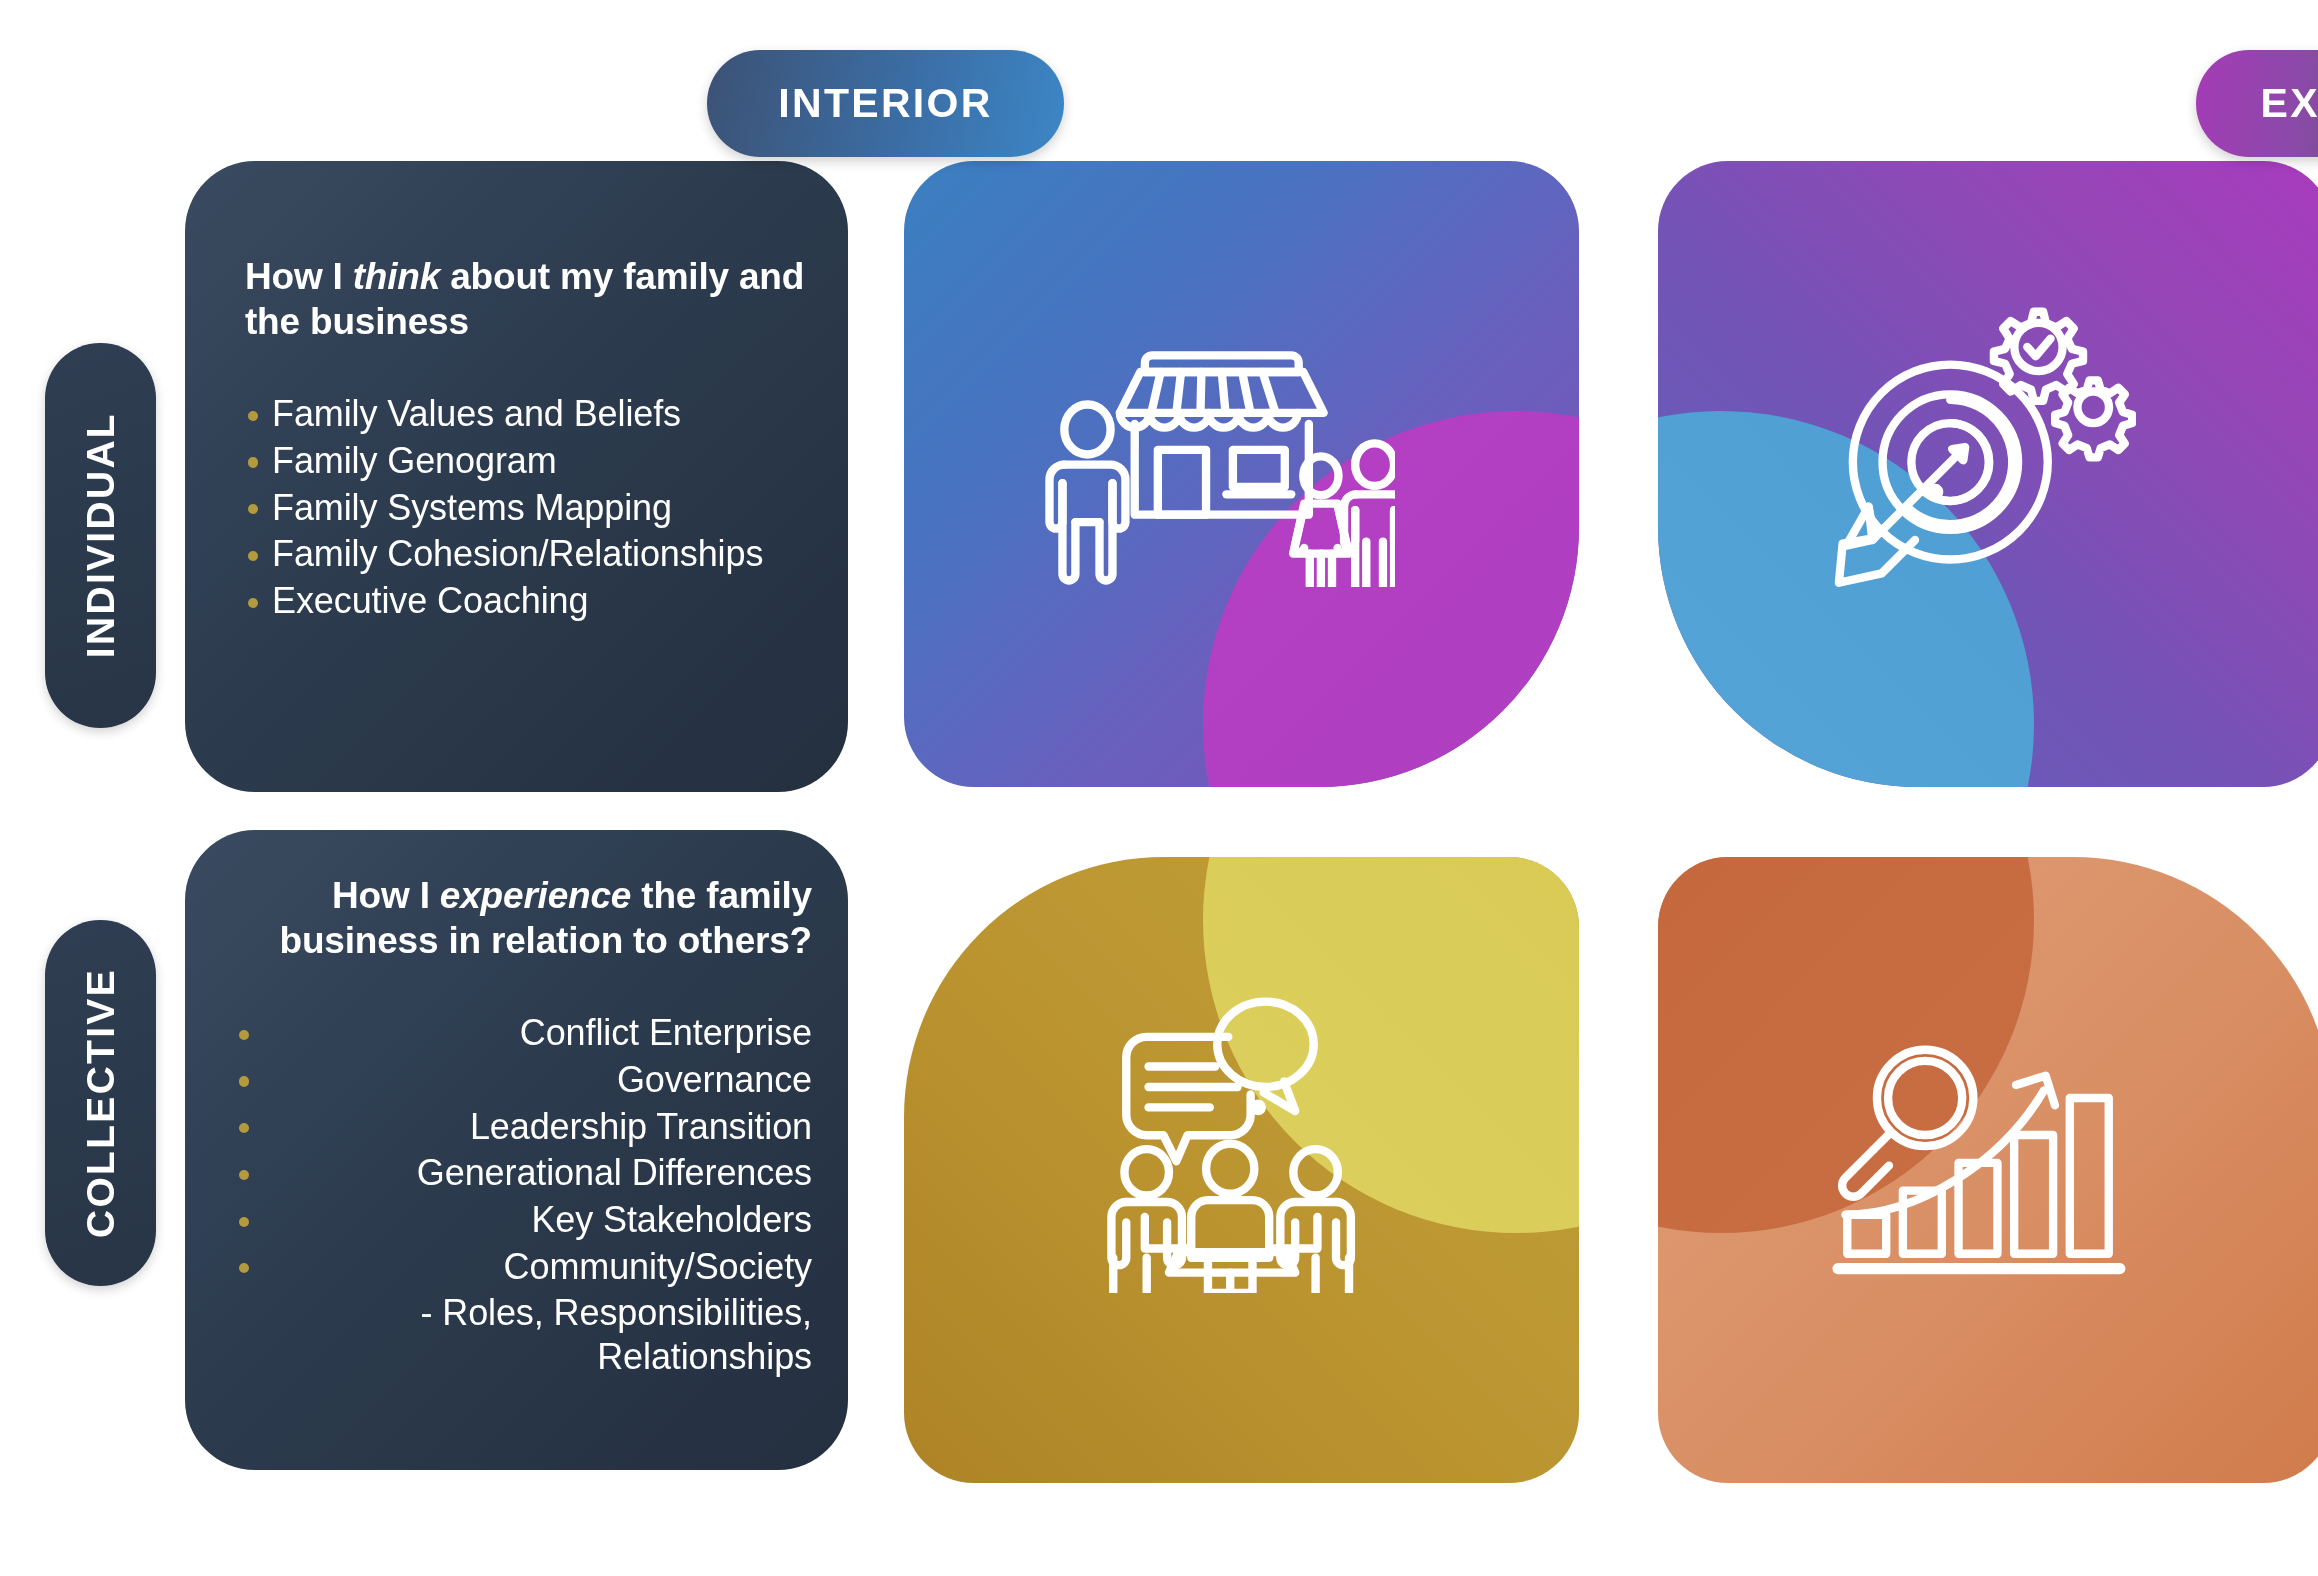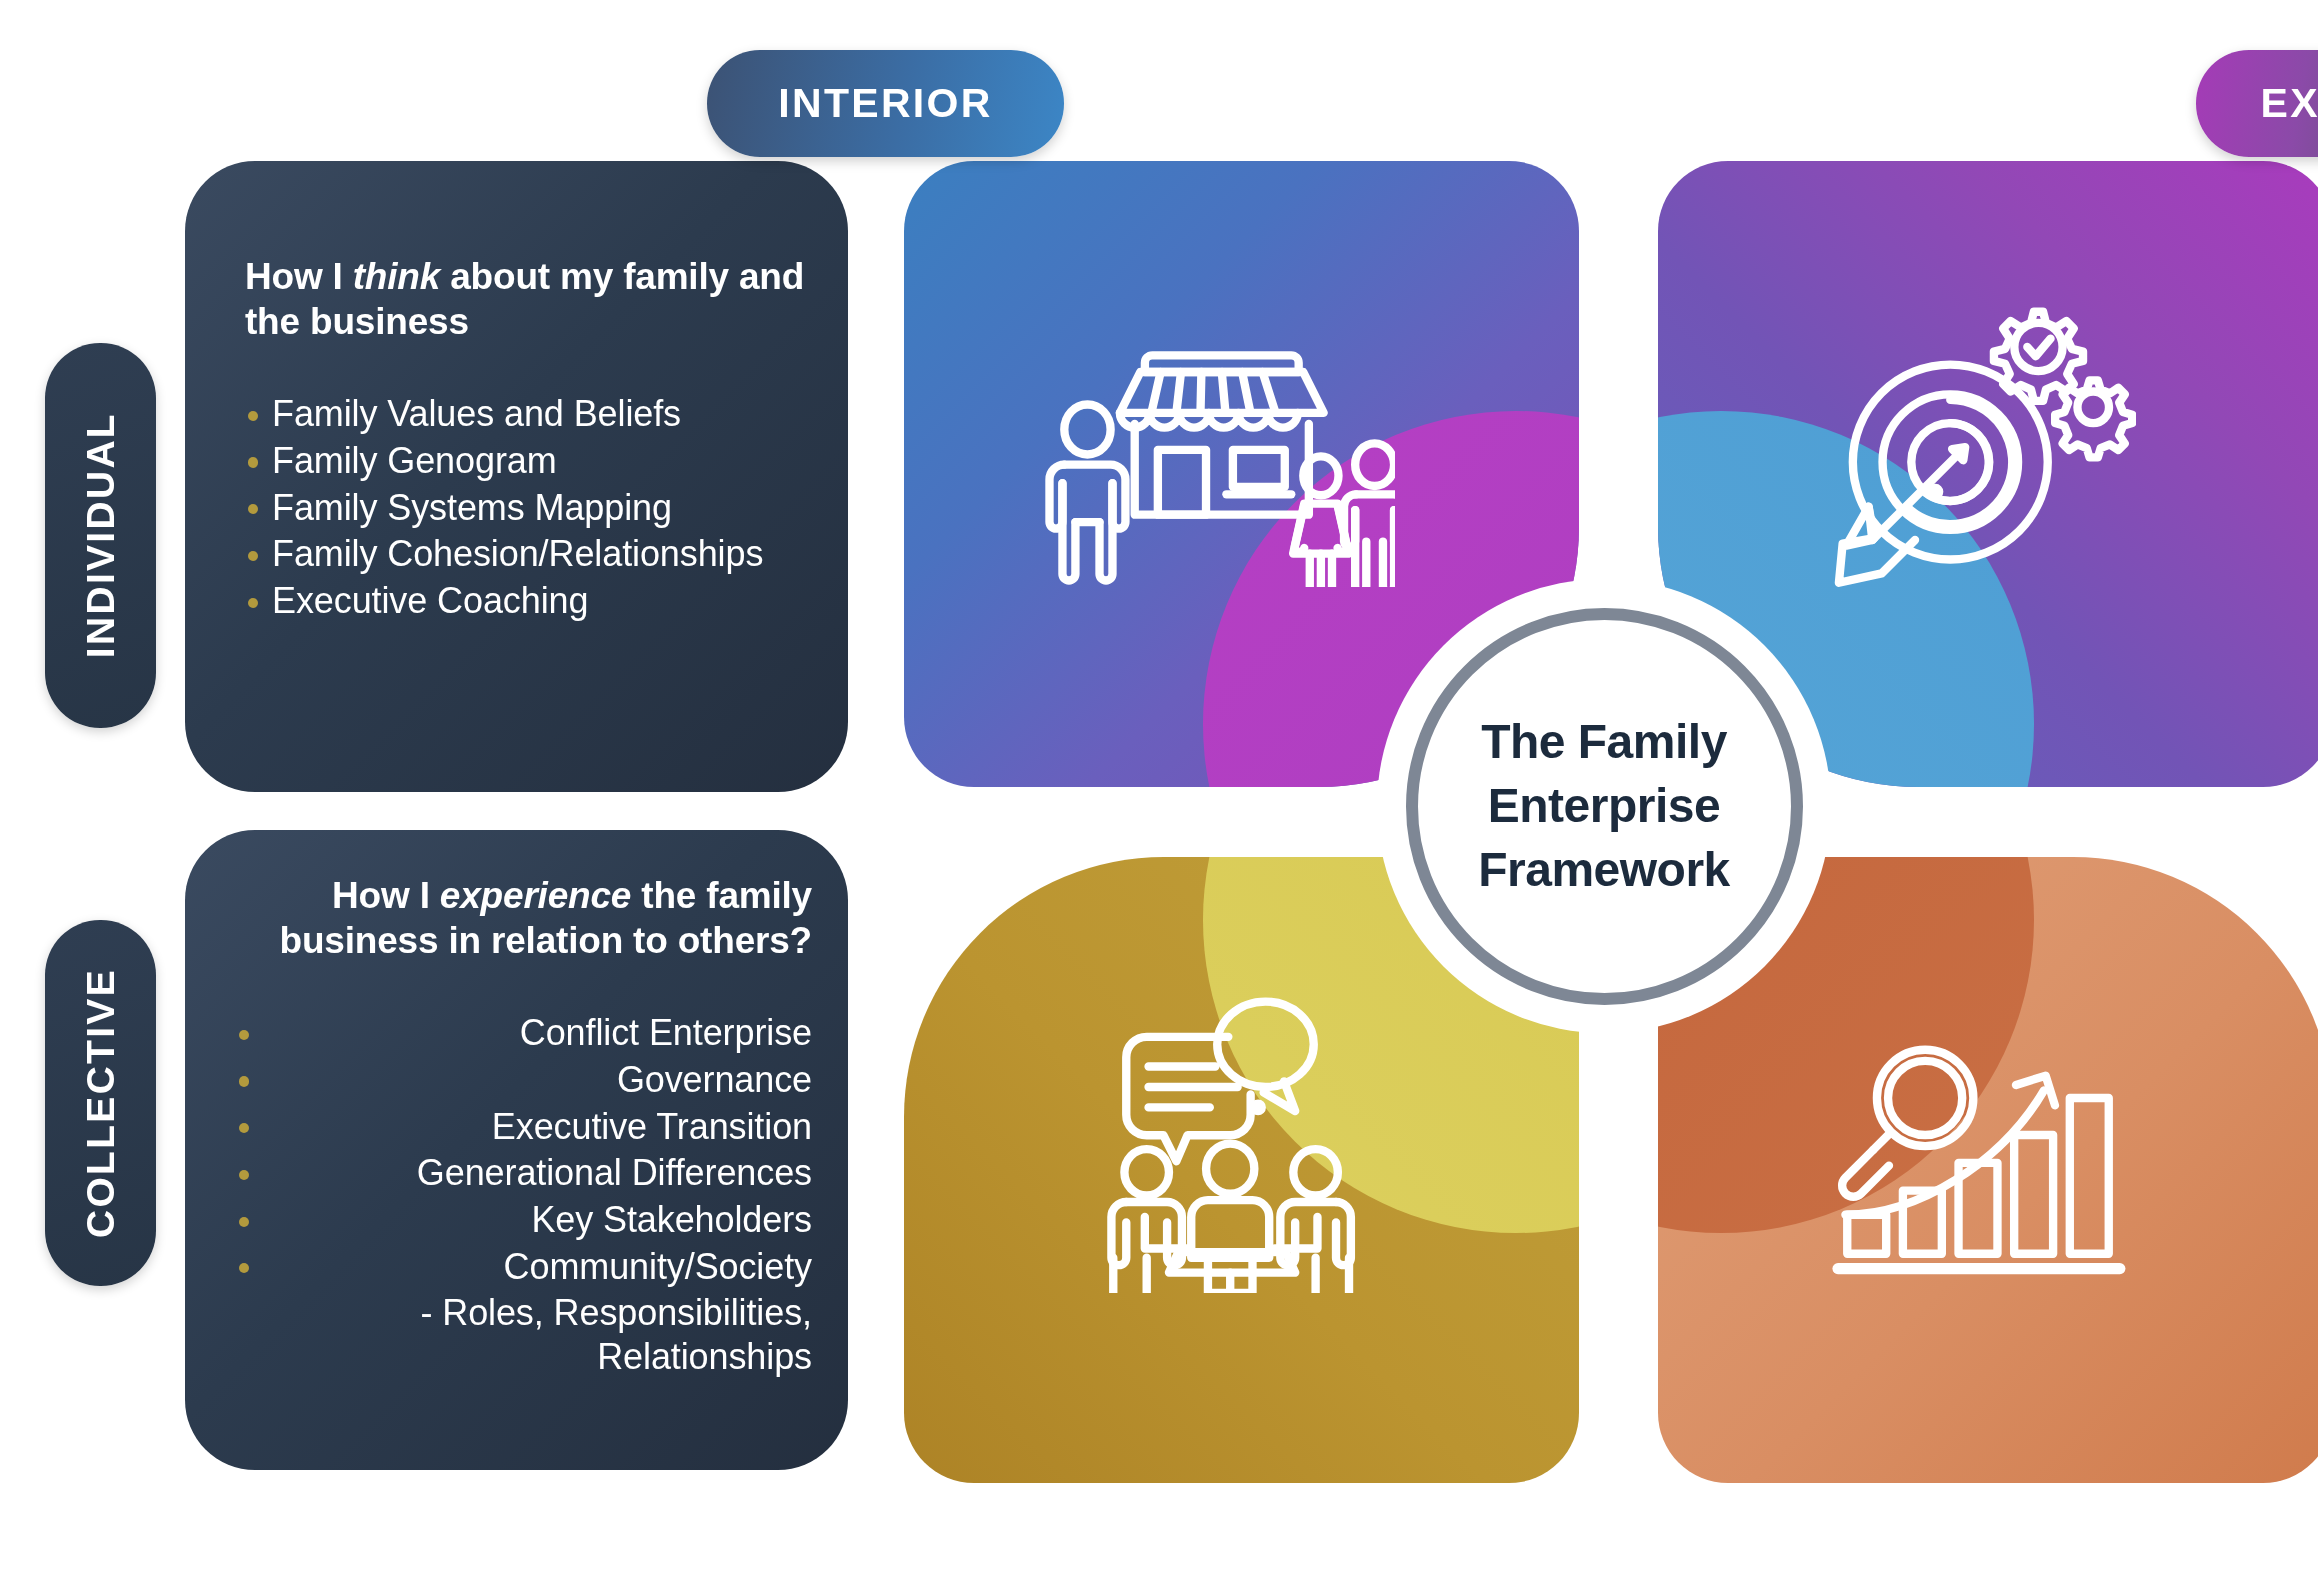--- a/index.html
+++ b/index.html
@@ -259,21 +259,21 @@
   </div>
 
   <div class="panel" id="panel-bl">
     <div class="panel-inner">
       <div class="panel-heading">
         <span>How I </span><em>experience</em><span> the family business in relation to others?</span>
       </div>
       <ul class="bullets">
           <li class="lvl1">Conflict Enterprise</li>
           <li class="lvl1">Governance</li>
-          <li class="lvl1">Executive Transition</li>
+          <li class="lvl1">Leadership Transition</li>
           <li class="lvl1">Generational Differences</li>
           <li class="lvl1">Key Stakeholders</li>
           <li class="lvl1">Community/Society</li>
           <li class="lvl2">- Roles, Responsibilities, Relationships</li>
         </ul>
     </div>
   </div>
 
   <div id="quads">
 
@@ -393,24 +393,15 @@
           <rect x="144" y="140" width="42" height="98"></rect>
           <rect x="204" y="110" width="42" height="128"></rect>
           <rect x="264" y="70" width="42" height="168"></rect>
           <path d="M14 254 h304" stroke-width="12"></path>
         </svg>
       </div>
     </div>
 
   </div>
 
-  <div id="hub">
-    <div id="hub-white"></div>
-    <div id="hub-ring"></div>
-    <div id="hub-text">
-      <span>The Family</span>
-      <span>Enterprise</span>
-      <span>Framework</span>
-    </div>
-  </div>
 
 </div>
 
 
 </body></html>

